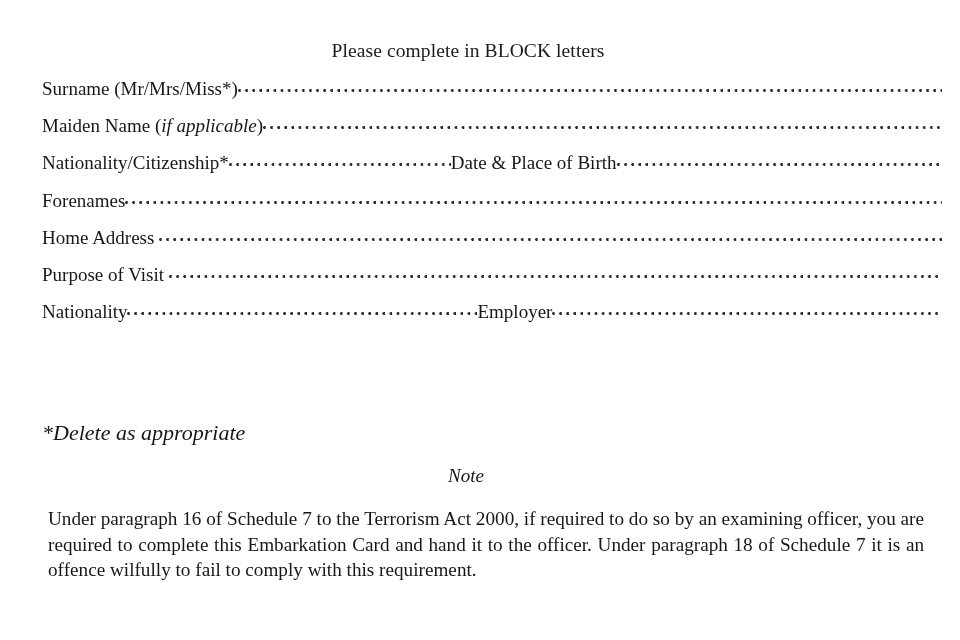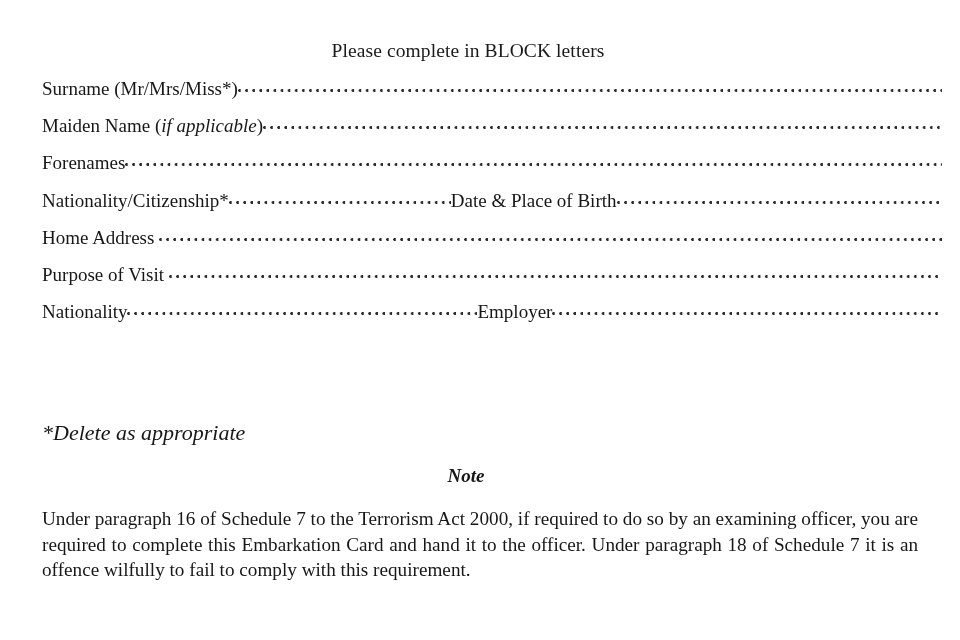--- a/index.html
+++ b/index.html
@@ -101,28 +101,27 @@
     position: absolute;
     top: 465px;
     left: 0;
     width: 960px;
     text-align: center;
     font-size: 19px;
     font-style: italic;
     color: #171717;
     padding-right: 28px;
     box-sizing: border-box;
-    font-weight: bold;
   }
 
   
   .note-body {
     position: absolute;
     top: 506px;
-    left: 42px;
+    left: 48px;
     width: 876px;
     font-size: 19.2px;
     line-height: 25.5px;
     text-align: justify;
     text-justify: inter-word;
     color: #171717;
   }
   .note-body p {
     margin: 0;
   }
@@ -137,27 +136,27 @@
   <div class="fields">
       <div class="field-row">
         <span class="field-label">Surname (Mr/Mrs/Miss*)</span>
         <span class="leader"></span>
       </div>
       <div class="field-row">
         <span class="field-label">Maiden Name (<em>if applicable</em>)</span>
         <span class="leader"></span>
       </div>
       <div class="field-row">
-        <span class="field-label">Forenames</span>
+        <span class="field-label">Nationality/Citizenship*</span>
+        <span class="leader half" style="width: 222px;"></span>
+        <span class="field-label">Date &amp; Place of Birth</span>
         <span class="leader"></span>
       </div>
       <div class="field-row">
-        <span class="field-label">Nationality/Citizenship*</span>
-        <span class="leader half" style="width: 222px;"></span>
-        <span class="field-label">Date &amp; Place of Birth</span>
+        <span class="field-label">Forenames</span>
         <span class="leader"></span>
       </div>
       <div class="field-row">
         <span class="field-label gap-before-dots">Home Address</span>
         <span class="leader"></span>
       </div>
       <div class="field-row">
         <span class="field-label gap-before-dots">Purpose of Visit</span>
         <span class="leader"></span>
       </div>

